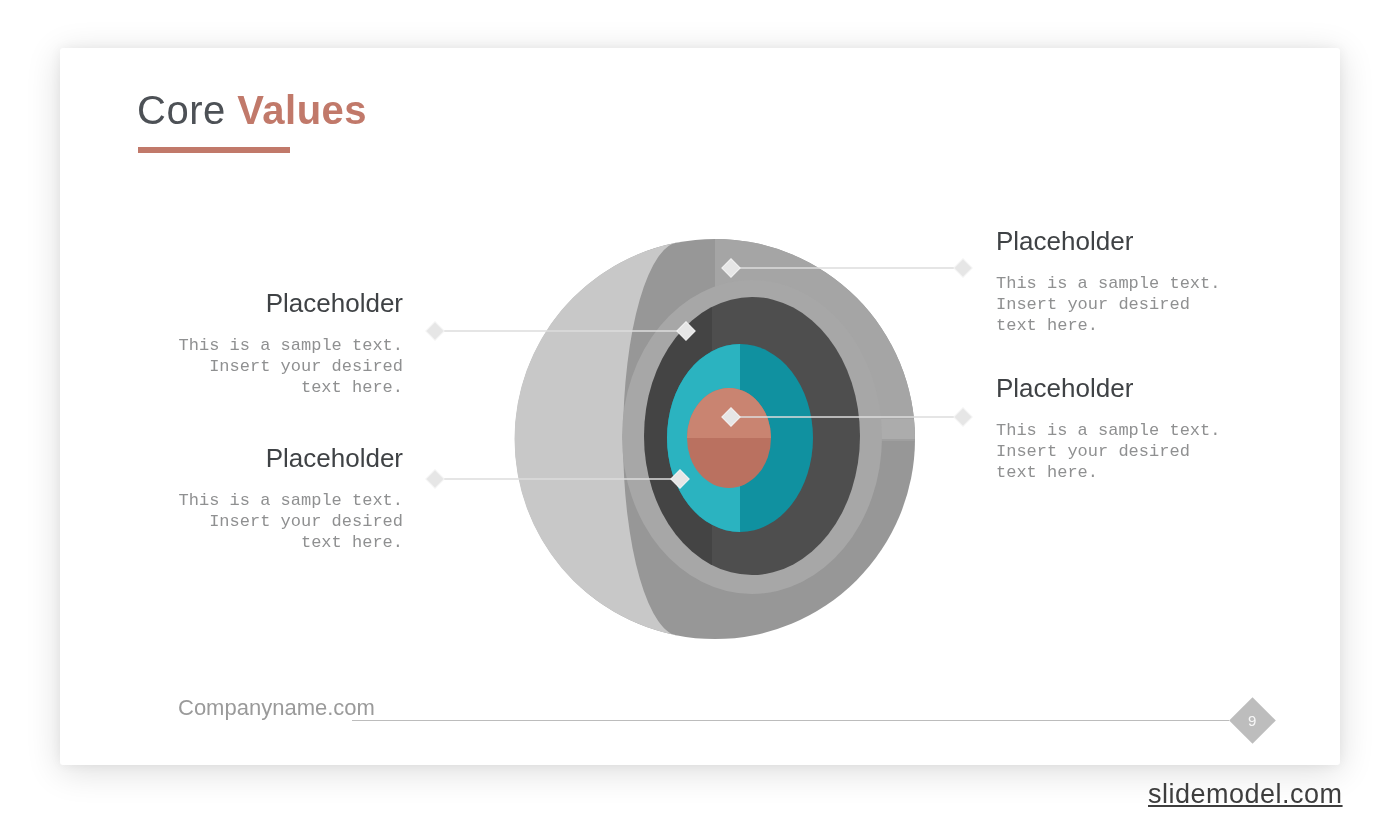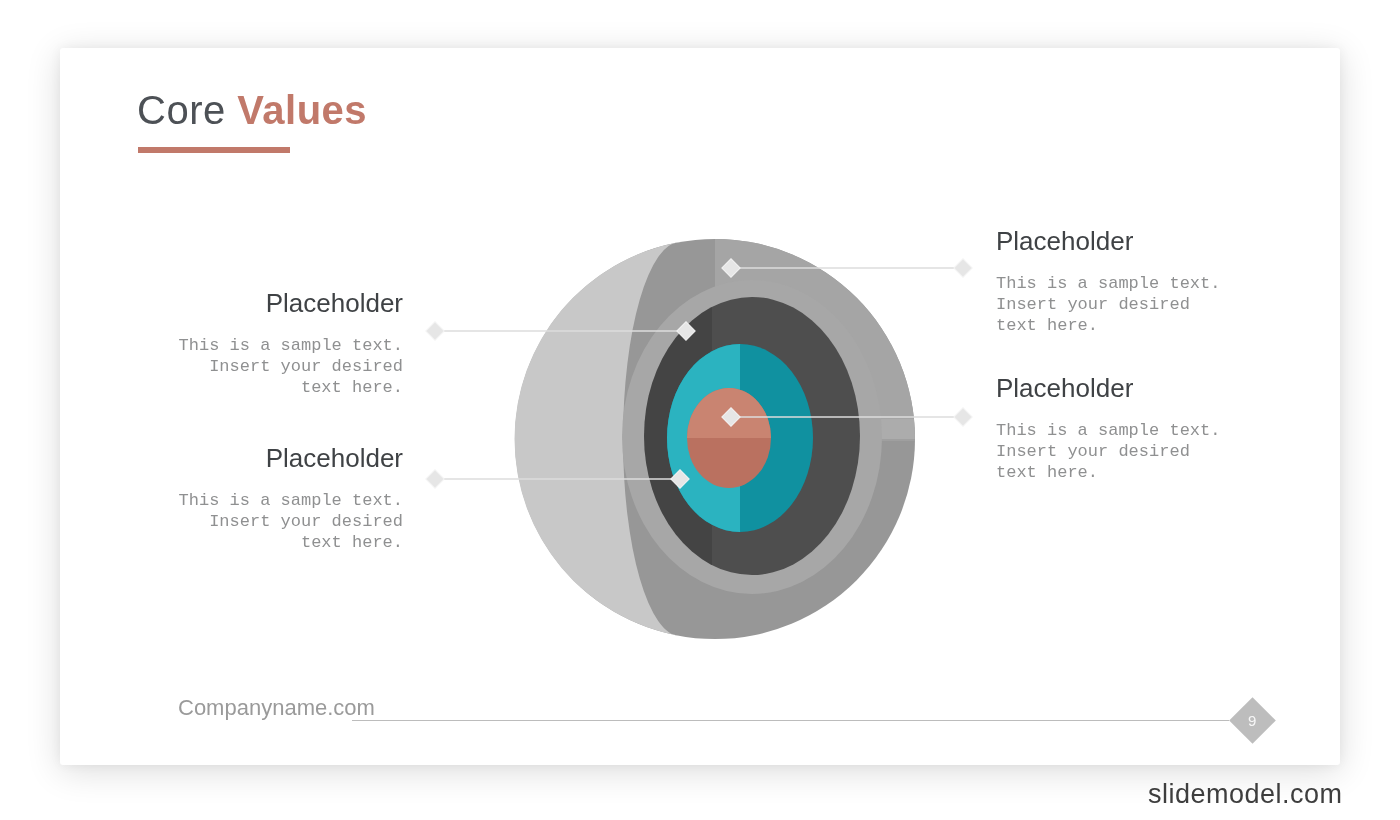--- a/index.html
+++ b/index.html
@@ -39,21 +39,21 @@
   .footer-line { position:absolute; left:352px; top:720px; width:877px; height:1px; background:#bcbcbc; z-index:3; }
   .page-badge {
     position:absolute; left:1236px; top:704px; width:33px; height:33px;
     background:#bdbdbd; transform:rotate(45deg); z-index:3;
     display:flex; align-items:center; justify-content:center;
   }
   .page-badge span { transform:rotate(-45deg); color:#f7f7f7; font-size:15px; }
 
   .watermark {
     position:absolute; left:1148px; top:779px; width:192px; text-align:right;
-    font-size:27px; color:#3e3e3e; z-index:3; letter-spacing:0.5px;
+    font-size:27px; color:#3e3e3e; z-index:3; letter-spacing:0.5px;text-decoration:underline;
   }
 </style>
 </head>
 <body>
 
 <div class="slide-card"></div>
 
 <div class="slide-title">
   <span class="t-primary">Core</span>
   <span class="t-accent">Values</span>

